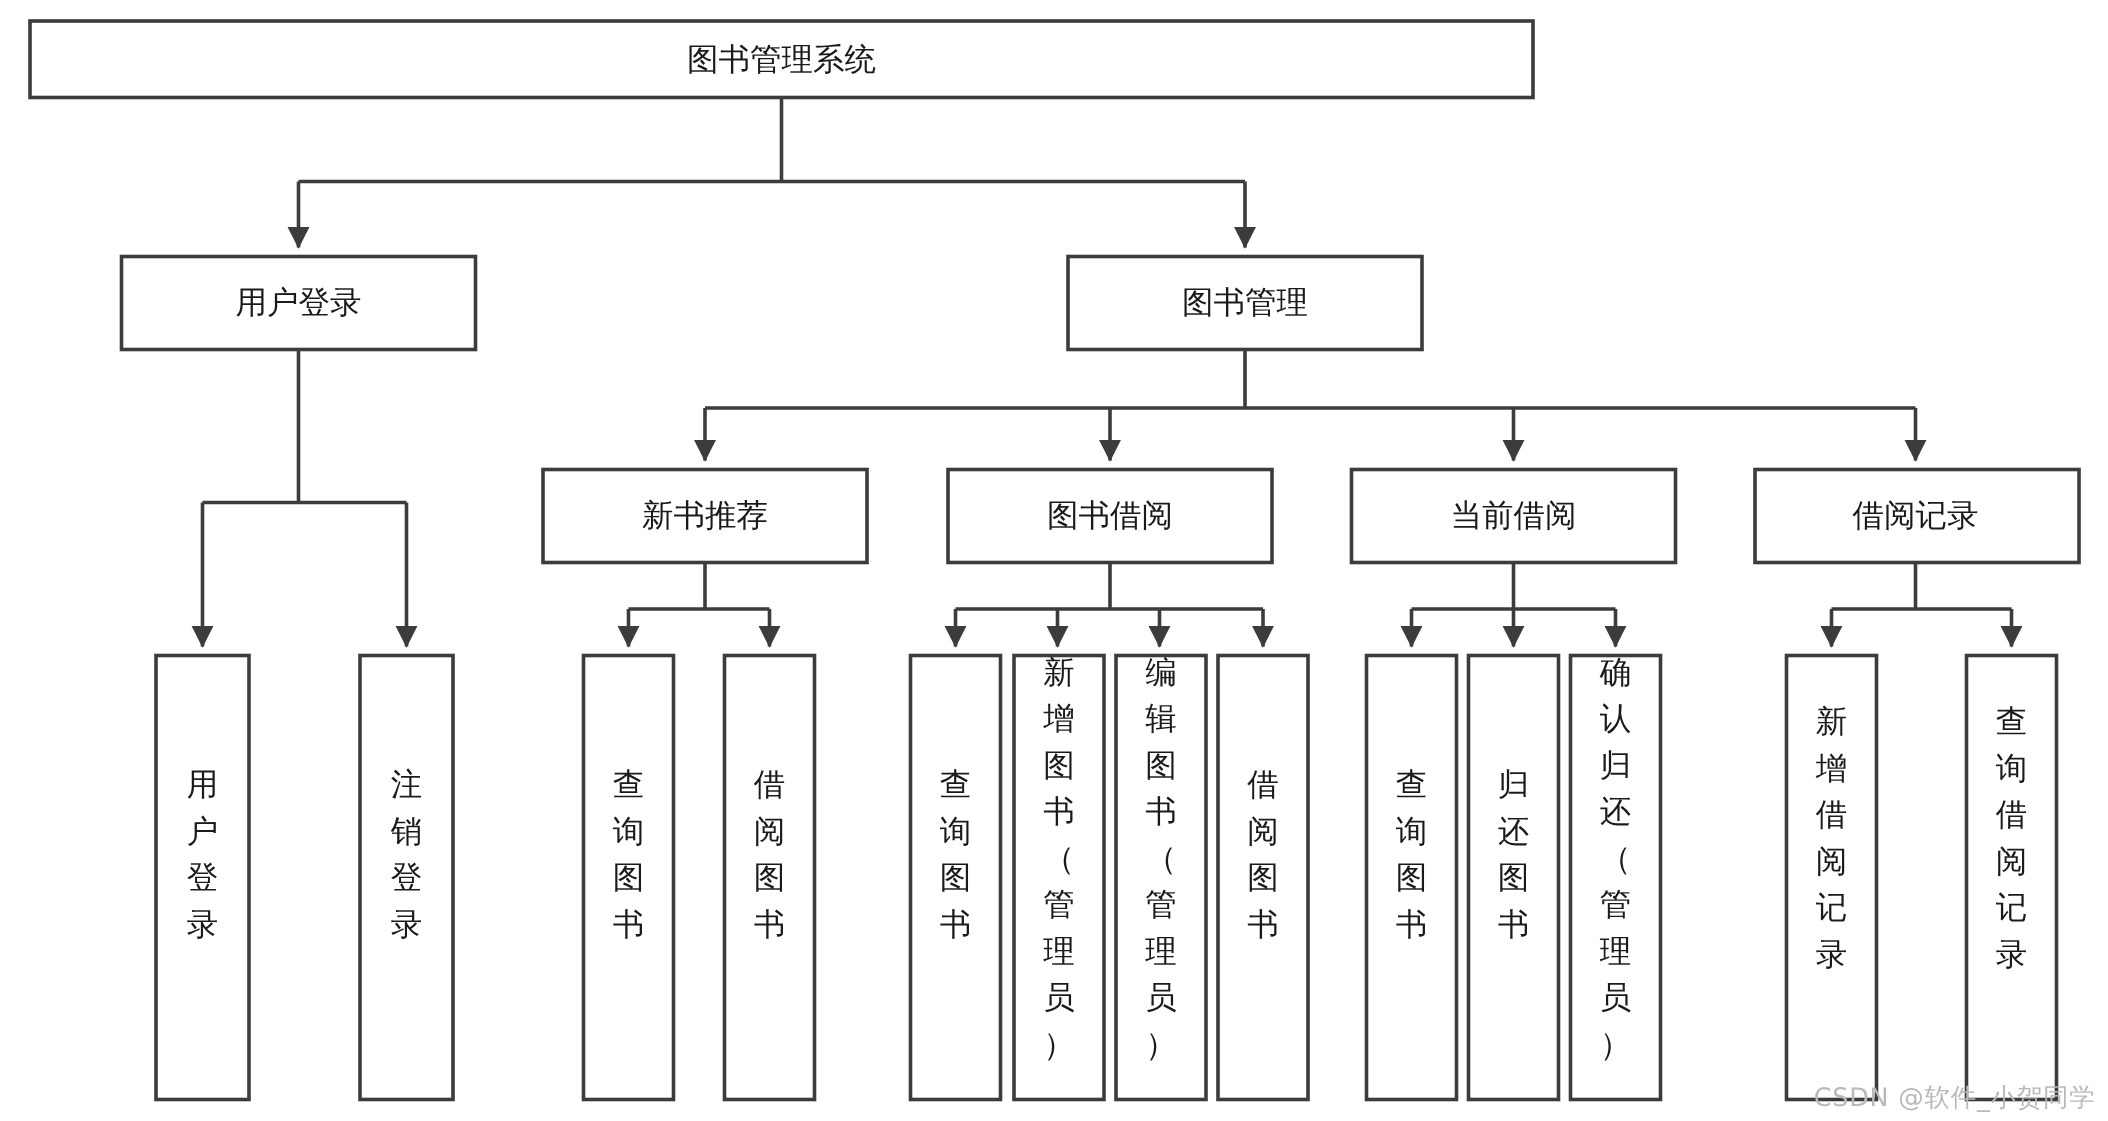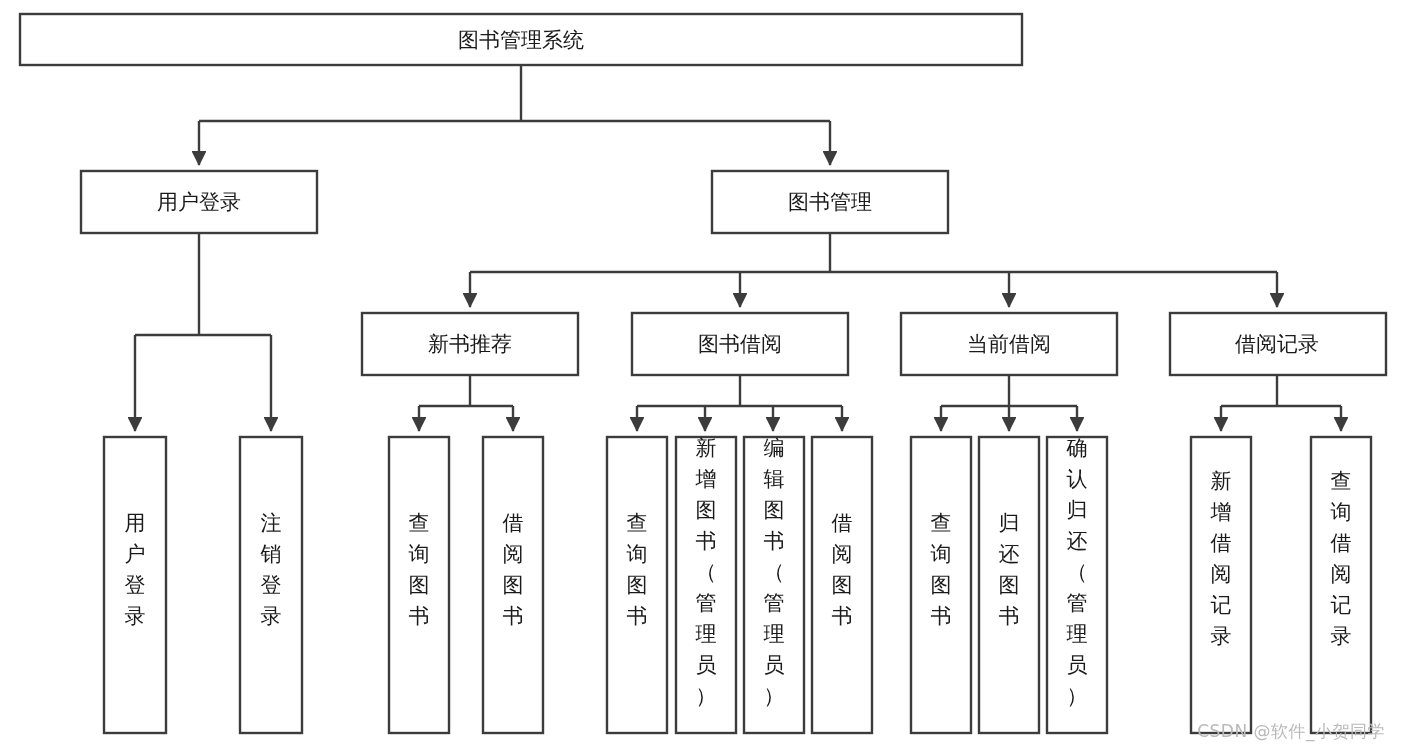--- a/index.html
+++ b/index.html
@@ -49,21 +49,21 @@
     stroke: #3c3c3c;
     stroke-width: 2.4;
     fill: none;
   }
   .arrow-head {
     fill: #3c3c3c;
     stroke: none;
   }
   .watermark-text {
     position: absolute;
-    right: 20px;
+    right: 8px;
     bottom: 4px;
     font-family: "DejaVu Sans", "Liberation Sans", sans-serif;
     font-size: 17px;
     color: #b9b9b9;
     white-space: nowrap;
     letter-spacing: 0.5px;
     user-select: none;
   }
 </style>
 </head>

